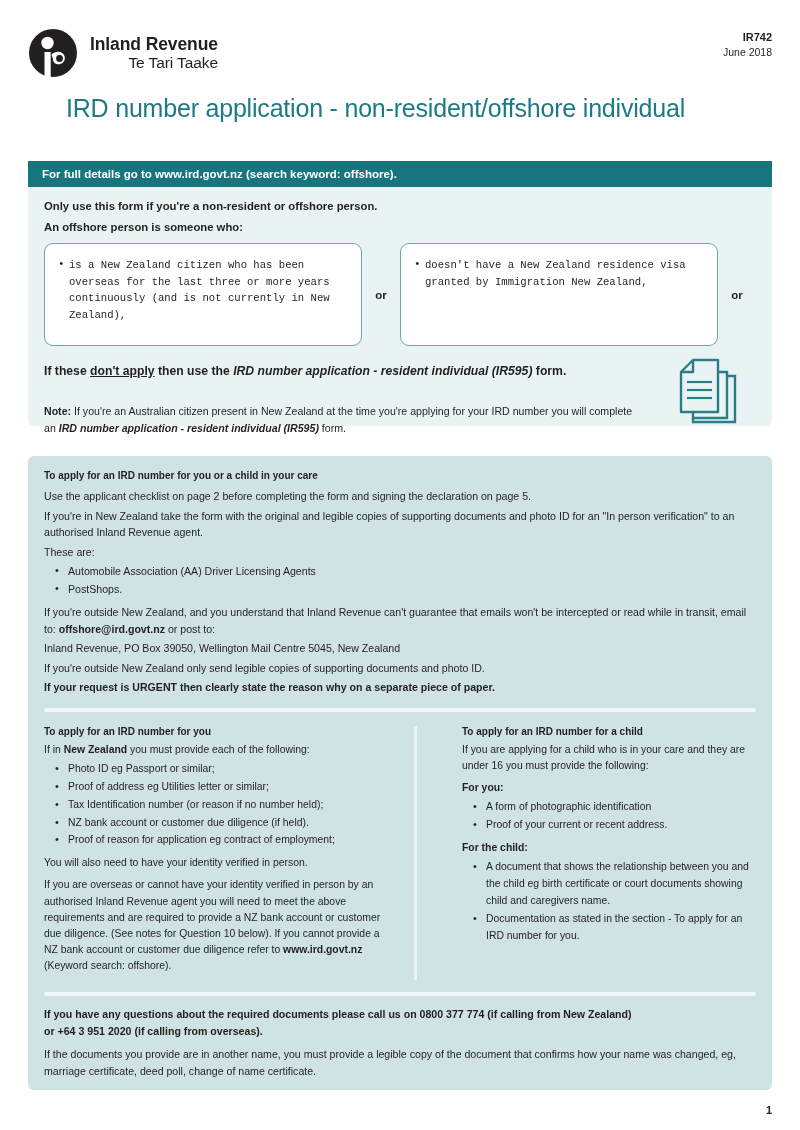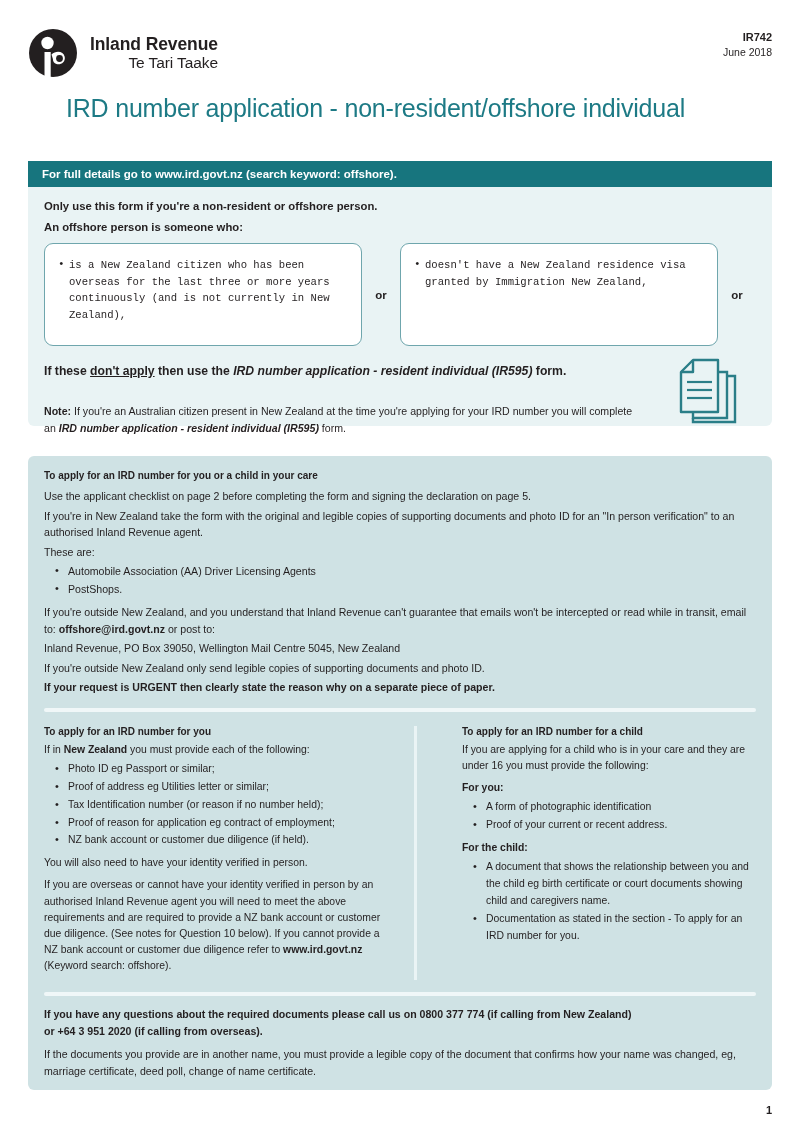--- a/index.html
+++ b/index.html
@@ -395,22 +395,22 @@
 
       <div class="col col-left">
         <div class="sec-head">To apply for an IRD number for you</div>
         <div class="body-text tight">
           <span>If in </span><b>New Zealand</b><span> you must provide each of the following:</span>
         </div>
         <ul class="plain">
           <li>Photo ID eg Passport or similar;</li>
           <li>Proof of address eg Utilities letter or similar;</li>
           <li>Tax Identification number (or reason if no number held);</li>
+          <li>NZ bank account or customer due diligence (if held).</li>
           <li>Proof of reason for application eg contract of employment;</li>
-          <li>NZ bank account or customer due diligence (if held).</li>
         </ul>
         <div class="body-text">You will also need to have your identity verified in person.</div>
         <div class="body-text">
           <span>If you are overseas or cannot have your identity verified in person by an authorised Inland Revenue agent you will need to meet the above requirements and are required to provide a NZ bank account or customer due diligence. (See notes for Question 10 below). If you cannot provide a NZ bank account or customer due diligence refer to </span><b>www.ird.govt.nz</b><span> (Keyword search: offshore).</span>
         </div>
       </div>
 
       <div class="col col-right">
         <div class="sec-head">To apply for an IRD number for a child</div>
         <div class="body-text">If you are applying for a child who is in your care and they are under 16 you must provide the following:</div>

